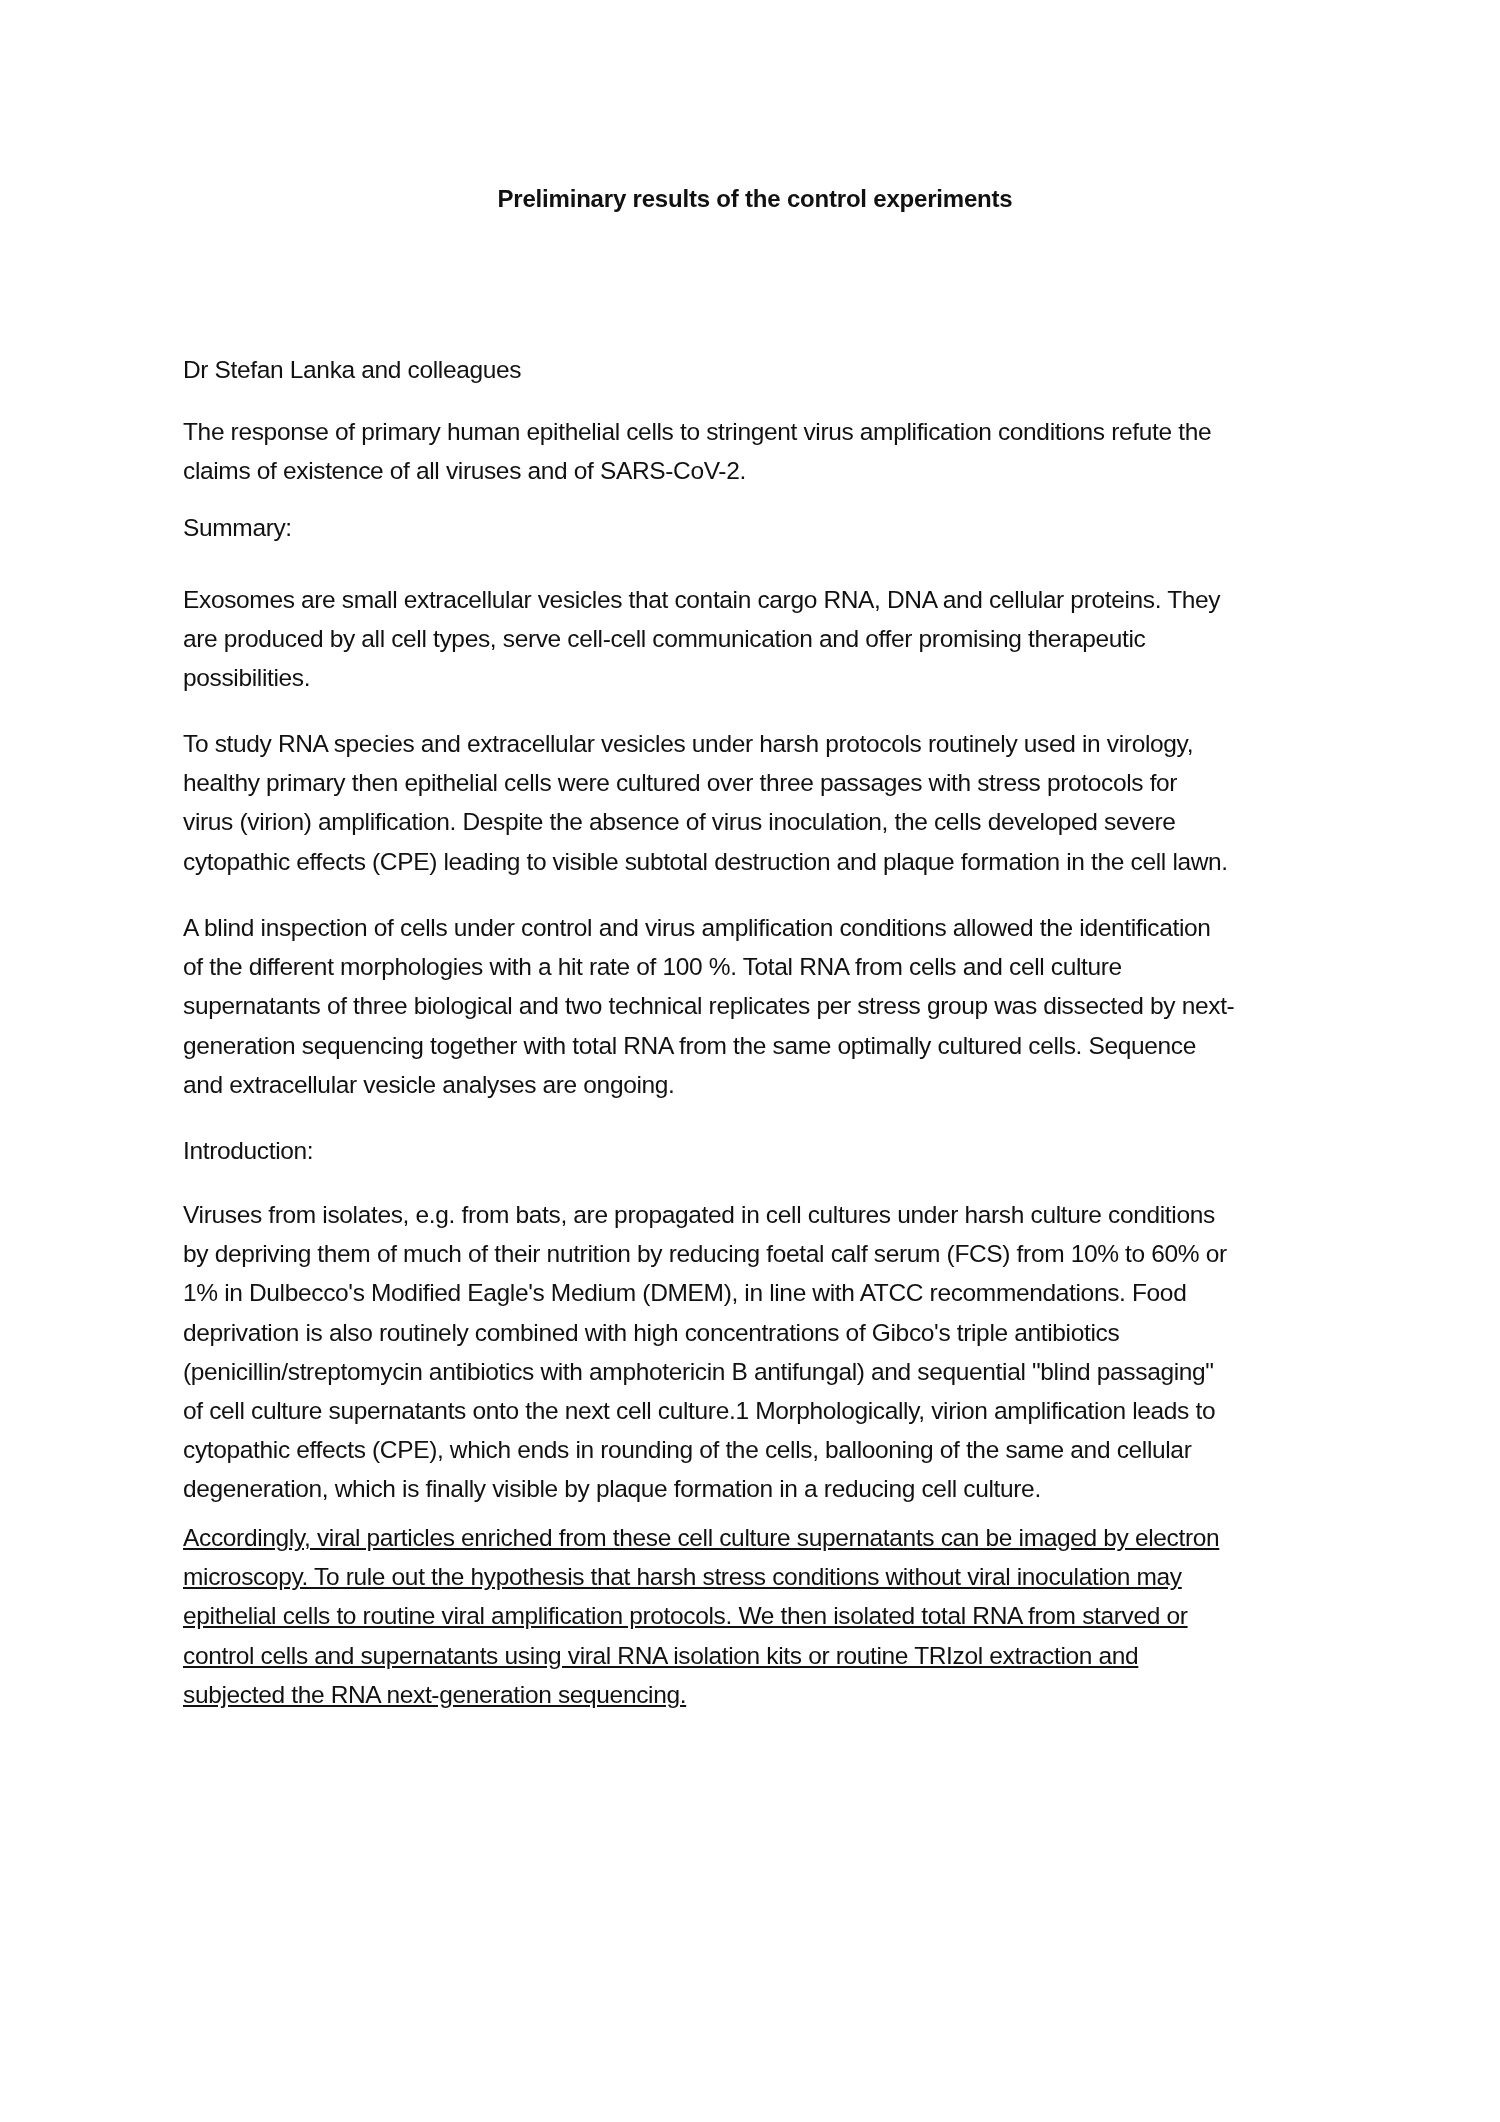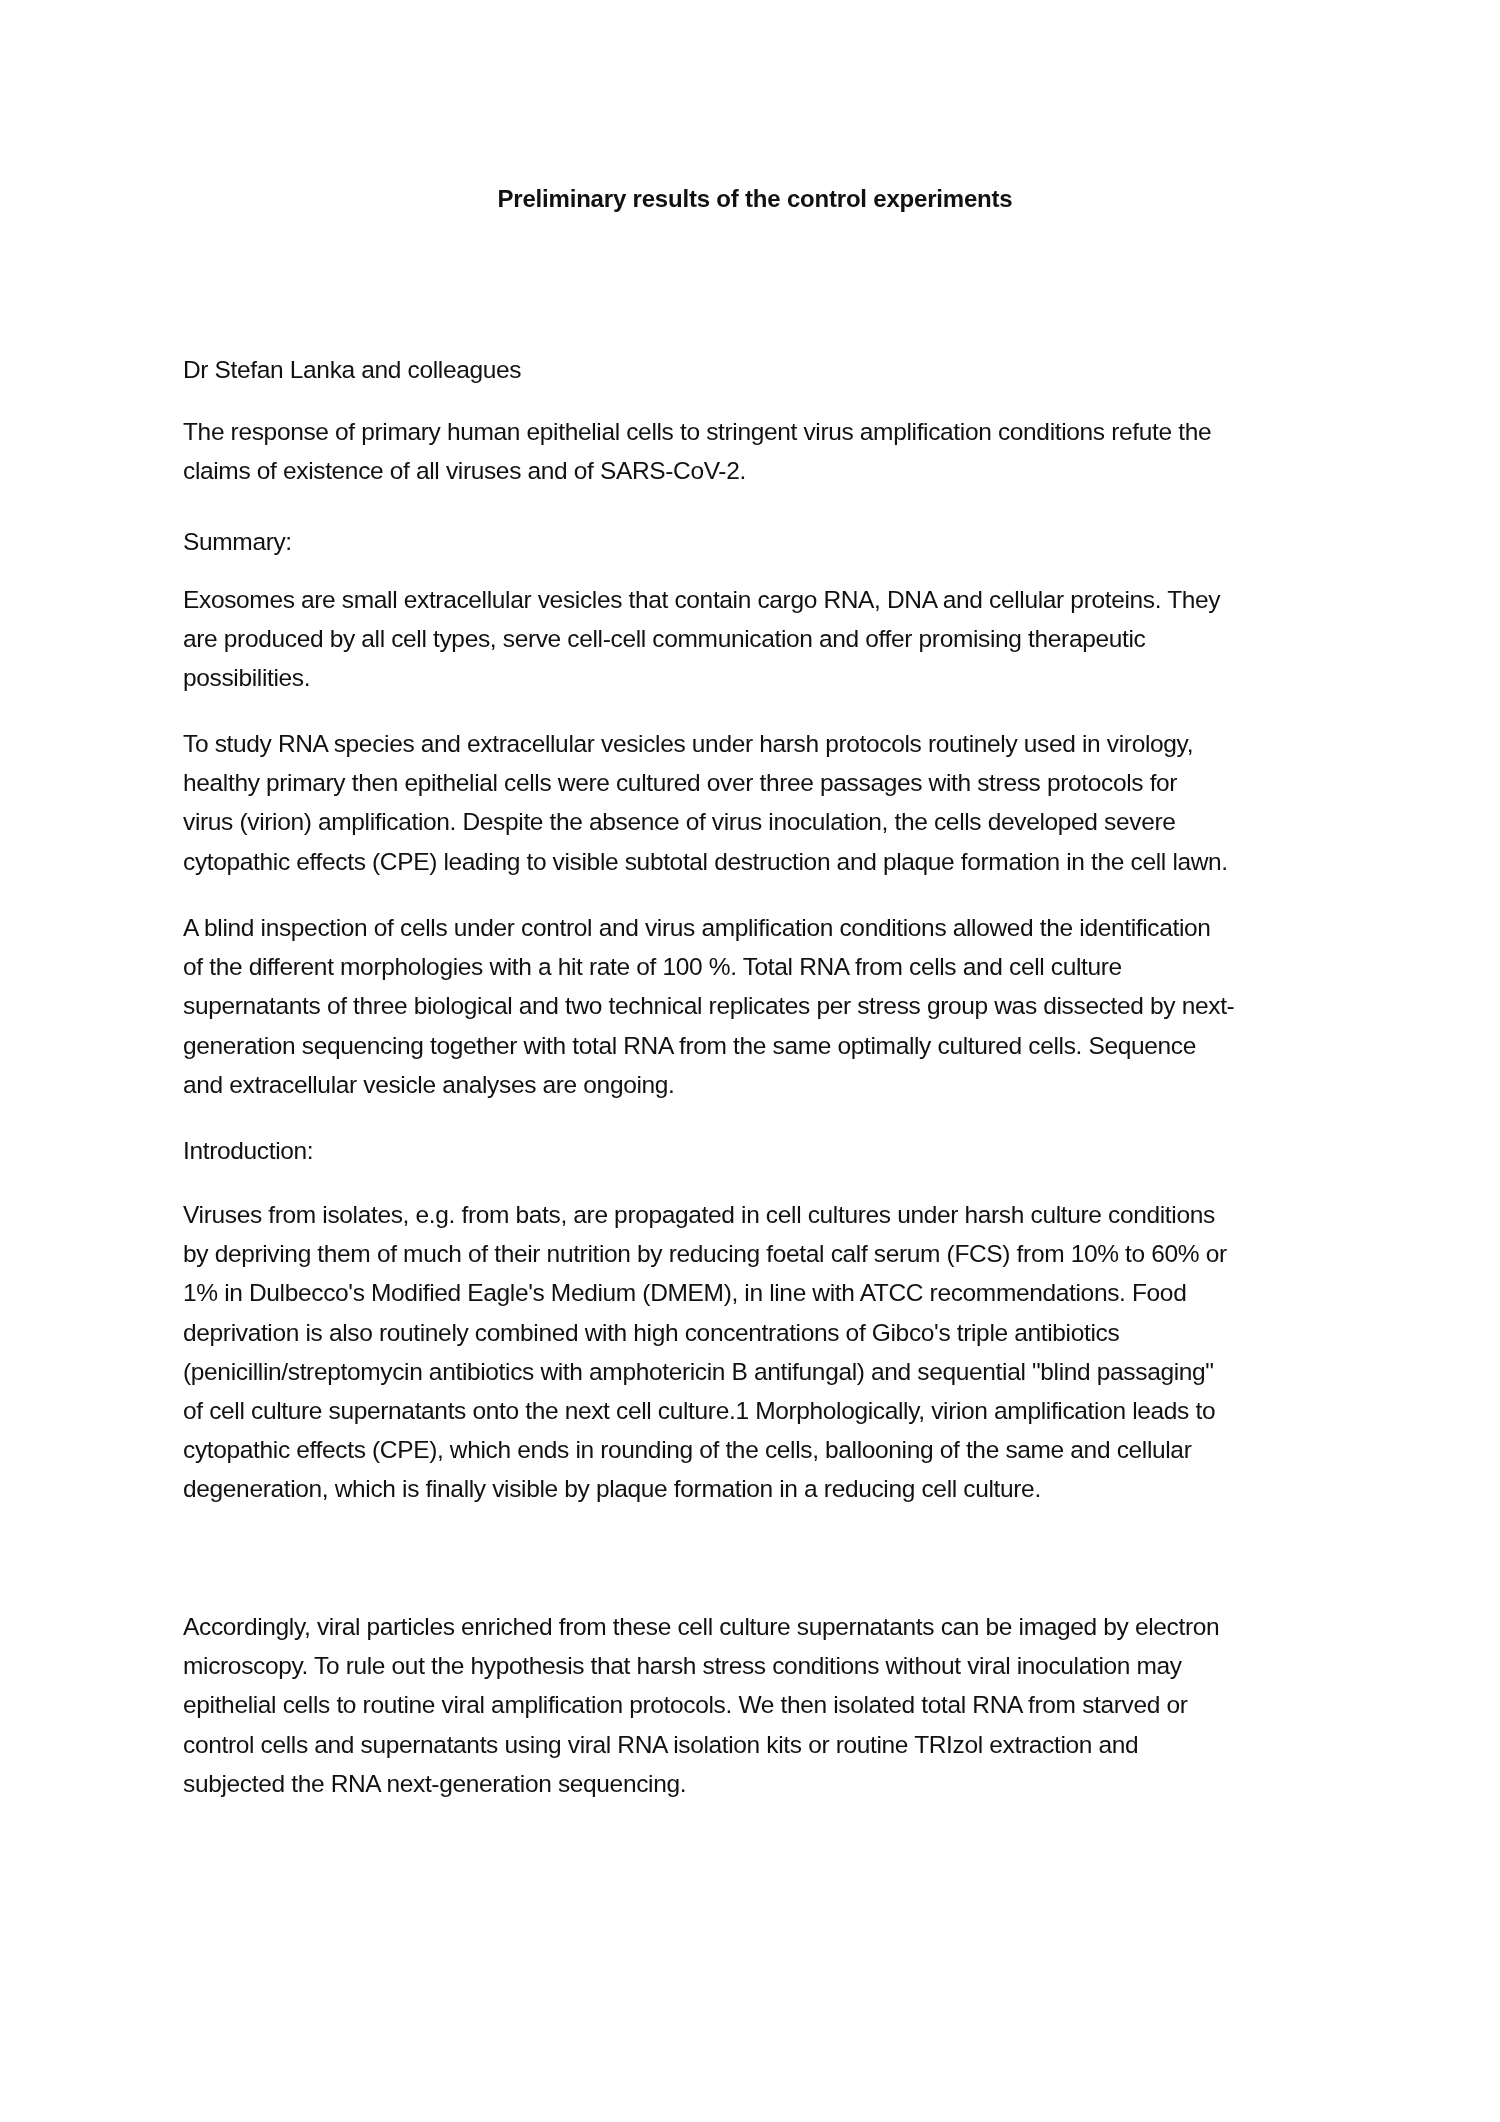--- a/index.html
+++ b/index.html
@@ -64,21 +64,21 @@
 
     <div class="para" style="position:absolute; top:0;">
       <span class="line">Dr Stefan Lanka and colleagues</span>
     </div>
 
     <div class="para" style="position:absolute; top:62px;">
       <span class="line">The response of primary human epithelial cells to stringent virus amplification conditions refute the</span>
       <span class="line">claims of existence of all viruses and of SARS-CoV-2.</span>
     </div>
 
-    <div class="para" style="position:absolute; top:172px;">
+    <div class="para" style="position:absolute; top:158px;">
       <span class="line">Summary:</span>
     </div>
 
     <div class="para" style="position:absolute; top:230px;">
       <span class="line">Exosomes are small extracellular vesicles that contain cargo RNA, DNA and cellular proteins. They</span>
       <span class="line">are produced by all cell types, serve cell-cell communication and offer promising therapeutic</span>
       <span class="line">possibilities.</span>
     </div>
 
     <div class="para" style="position:absolute; top:374px;">
@@ -104,21 +104,21 @@
       <span class="line">Viruses from isolates, e.g. from bats, are propagated in cell cultures under harsh culture conditions</span>
       <span class="line">by depriving them of much of their nutrition by reducing foetal calf serum (FCS) from 10% to 60% or</span>
       <span class="line">1% in Dulbecco's Modified Eagle's Medium (DMEM), in line with ATCC recommendations. Food</span>
       <span class="line">deprivation is also routinely combined with high concentrations of Gibco's triple antibiotics</span>
       <span class="line">(penicillin/streptomycin antibiotics with amphotericin B antifungal) and sequential "blind passaging"</span>
       <span class="line">of cell culture supernatants onto the next cell culture.1 Morphologically, virion amplification leads to</span>
       <span class="line">cytopathic effects (CPE), which ends in rounding of the cells, ballooning of the same and cellular</span>
       <span class="line">degeneration, which is finally visible by plaque formation in a reducing cell culture.</span>
     </div>
 
-    <div class="para" style="position:absolute; top:1257px;">
+    <div class="para" style="position:absolute; top:1168px;text-decoration:underline;">
       <span class="line">Accordingly, viral particles enriched from these cell culture supernatants can be imaged by electron</span>
       <span class="line">microscopy. To rule out the hypothesis that harsh stress conditions without viral inoculation may</span>
       <span class="line">epithelial cells to routine viral amplification protocols. We then isolated total RNA from starved or</span>
       <span class="line">control cells and supernatants using viral RNA isolation kits or routine TRIzol extraction and</span>
       <span class="line">subjected the RNA next-generation sequencing.</span>
     </div>
 
   </div>
 </div>
 

